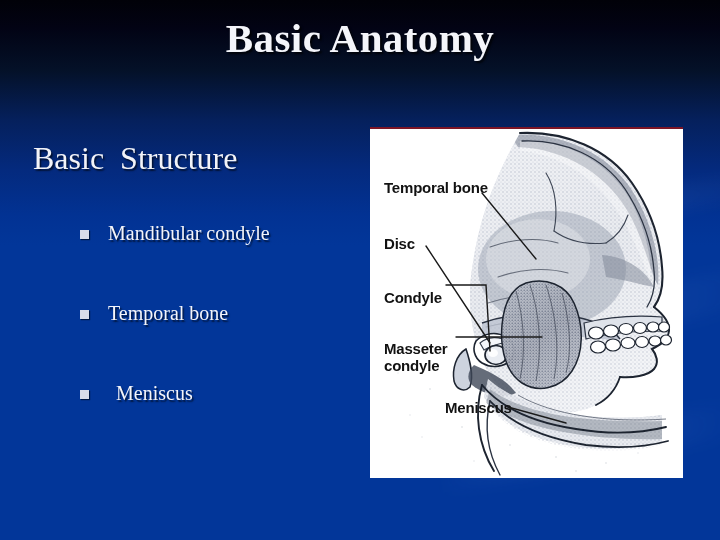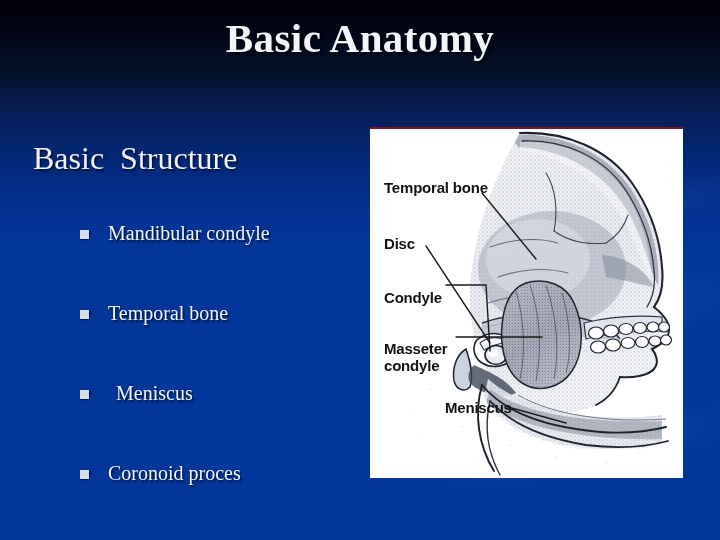--- a/index.html
+++ b/index.html
@@ -153,24 +153,20 @@
     <div class="bullet-row" style="top:302px;">
       <span class="bullet-marker"></span>
       <span class="bullet-label">Temporal bone</span>
     </div>
 
     <div class="bullet-row" style="top:382px;gap:8px;">
       <span class="bullet-marker"></span>
       <span class="bullet-label">Meniscus</span>
     </div>
 
-    <div class="bullet-row" style="top:462px;">
-      <span class="bullet-marker"></span>
-      <span class="bullet-label">Coronoid proces</span>
-    </div>
 
   </div>
 
   <div id="figure">
     <div id="figure-top-rule"></div>
 
     <svg id="figure-svg" width="313" height="351" viewBox="0 0 313 351">
       <defs>
 
         <pattern id="stip1" width="4" height="4" patternUnits="userSpaceOnUse">

